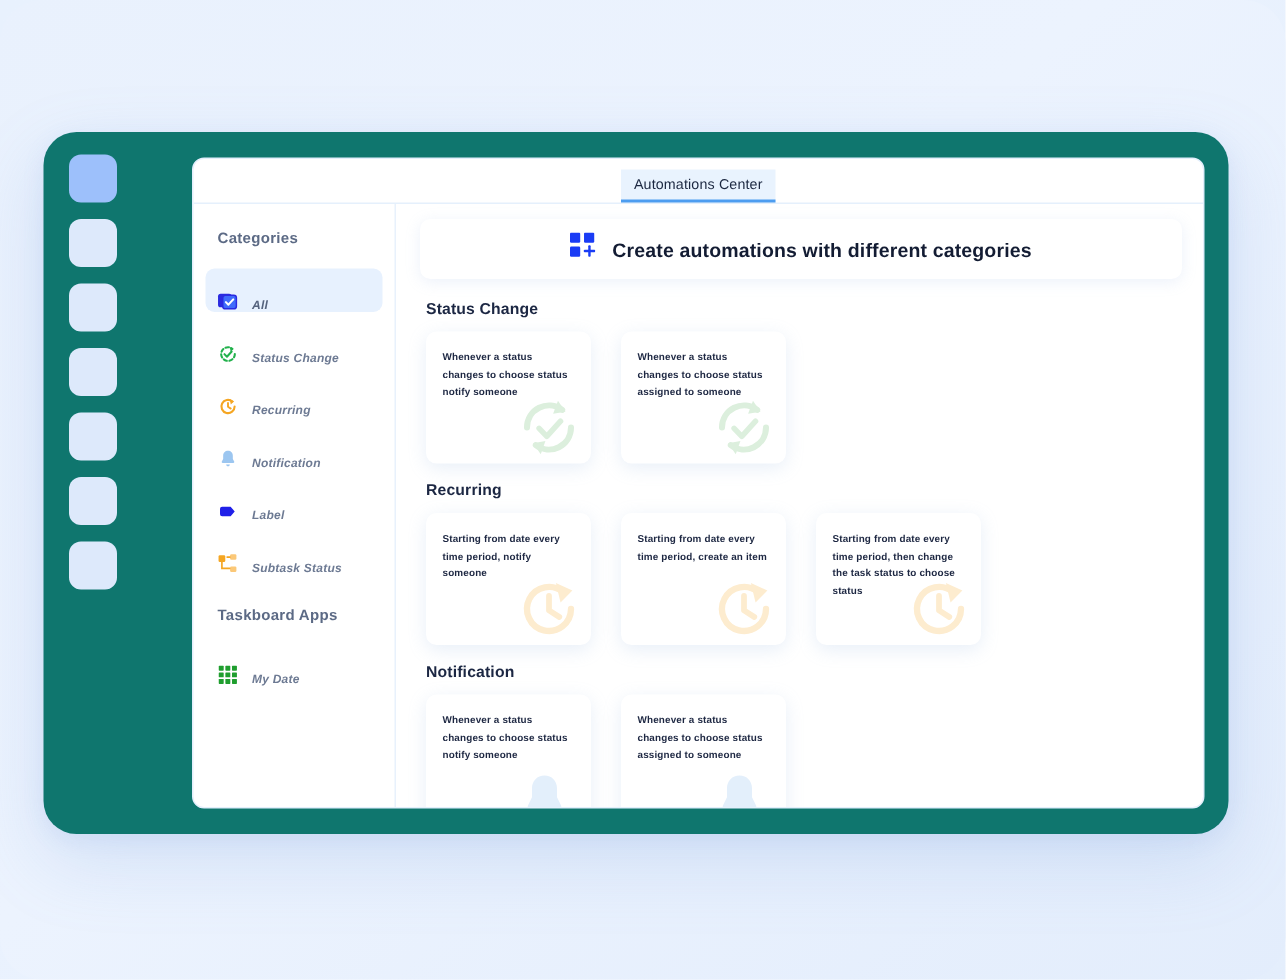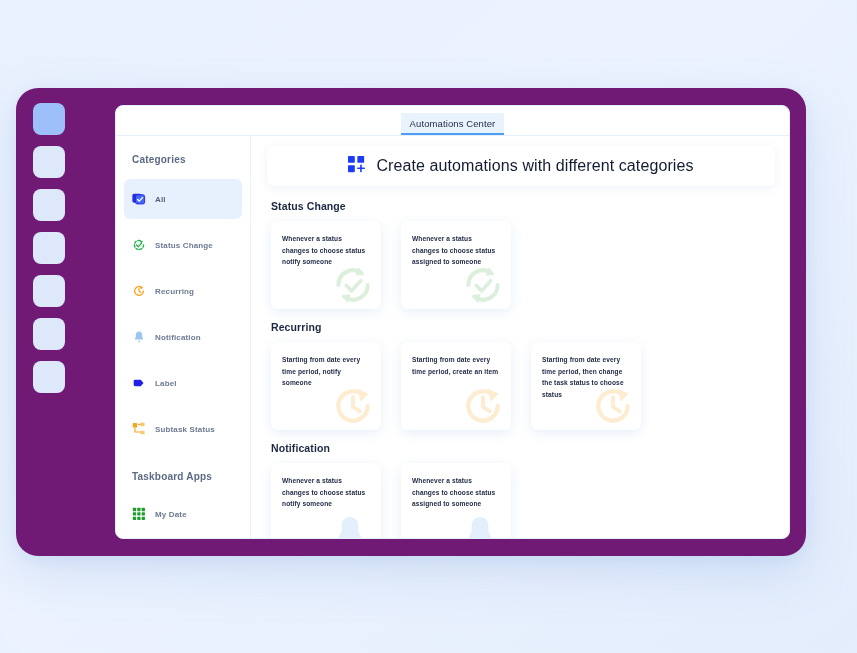--- a/index.html
+++ b/index.html
@@ -15,25 +15,25 @@
   .page-bg {
     position: absolute;
     inset: 0;
     background: linear-gradient(140deg, #e9f1fd 0%, #ecf3fe 45%, #e3edfc 100%);
     border-radius: 28px;
   }
 
   
   .window {
     position: absolute;
-    left: 16px;
+    left: 29px;
     top: 88px;
     width: 790px;
     height: 468px;
-    background: #701a75;
+    background: #0f766e;
     border-radius: 22px;
     box-shadow: 0 18px 48px rgba(120, 160, 220, 0.22),
                 0 4px 14px rgba(120, 160, 220, 0.12);
   }
 
   
   .rail {
     position: absolute;
     left: 0;
     top: 0;
@@ -104,27 +104,28 @@
     font-weight: bold;
     color: #5c6a85;
     padding: 0 0 0 16px;
     margin-bottom: 14px;
     letter-spacing: 0.2px;
   }
   .cats-title.second { margin-top: 22px; margin-bottom: 12px; }
 
   .cat {
     display: flex;
-    align-items: center;
+    align-items: flex-end;
     gap: 9px;
-    height: 40px;
+    height: 29px;
     margin: 0 8px 6px 8px;
     padding-left: 8px;
     border-radius: 6px;
     cursor: pointer;
+    font-style: italic;
   }
   .cat.active { background: #e7f1fe; }
   .cat-label {
     font-size: 8px;
     color: #6d7a93;
     font-weight: bold;
     letter-spacing: 0.15px;
     white-space: nowrap;
   }
   .cat.active .cat-label { color: #55637d; }
@@ -143,22 +144,22 @@
     background: #fff;
     border-radius: 7px;
     box-shadow: 0 2px 10px rgba(150,180,225,0.18);
     display: flex;
     align-items: center;
     justify-content: center;
     gap: 11px;
     margin-bottom: 14px;
   }
   .banner-text {
-    font-size: 16px;
-    font-weight: normal;
+    font-size: 13px;
+    font-weight: bold;
     color: #131c33;
     letter-spacing: 0.1px;
   }
 
   .section-title {
     font-size: 10.5px;
     font-weight: bold;
     color: #1c2743;
     margin: 0 0 9px 4px;
     letter-spacing: 0.1px;

